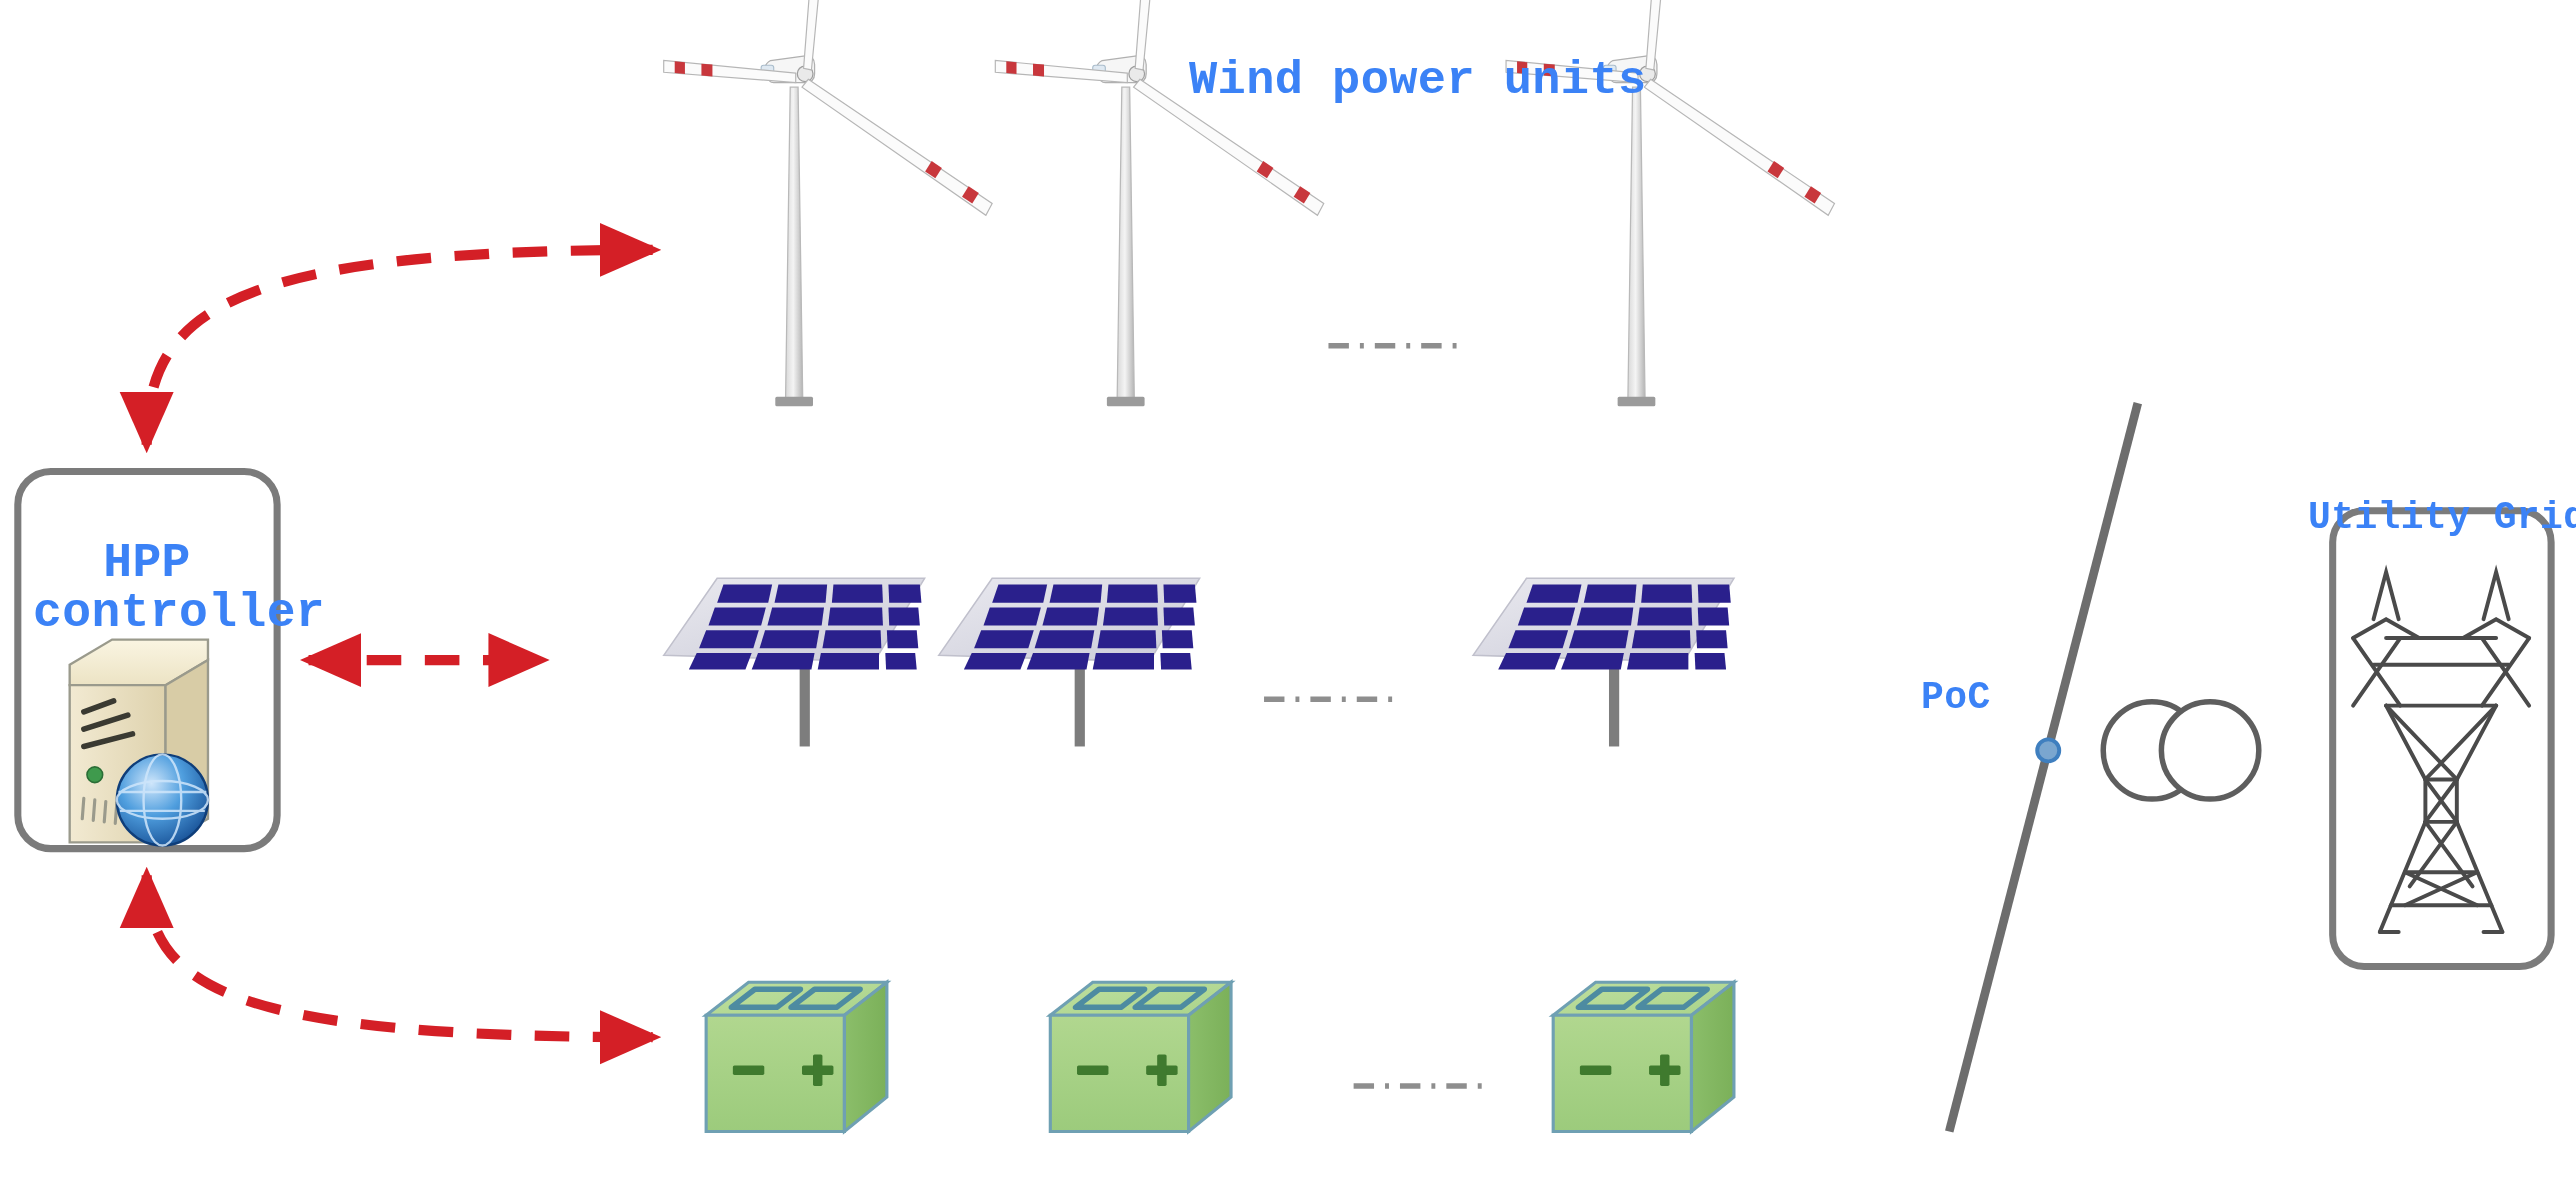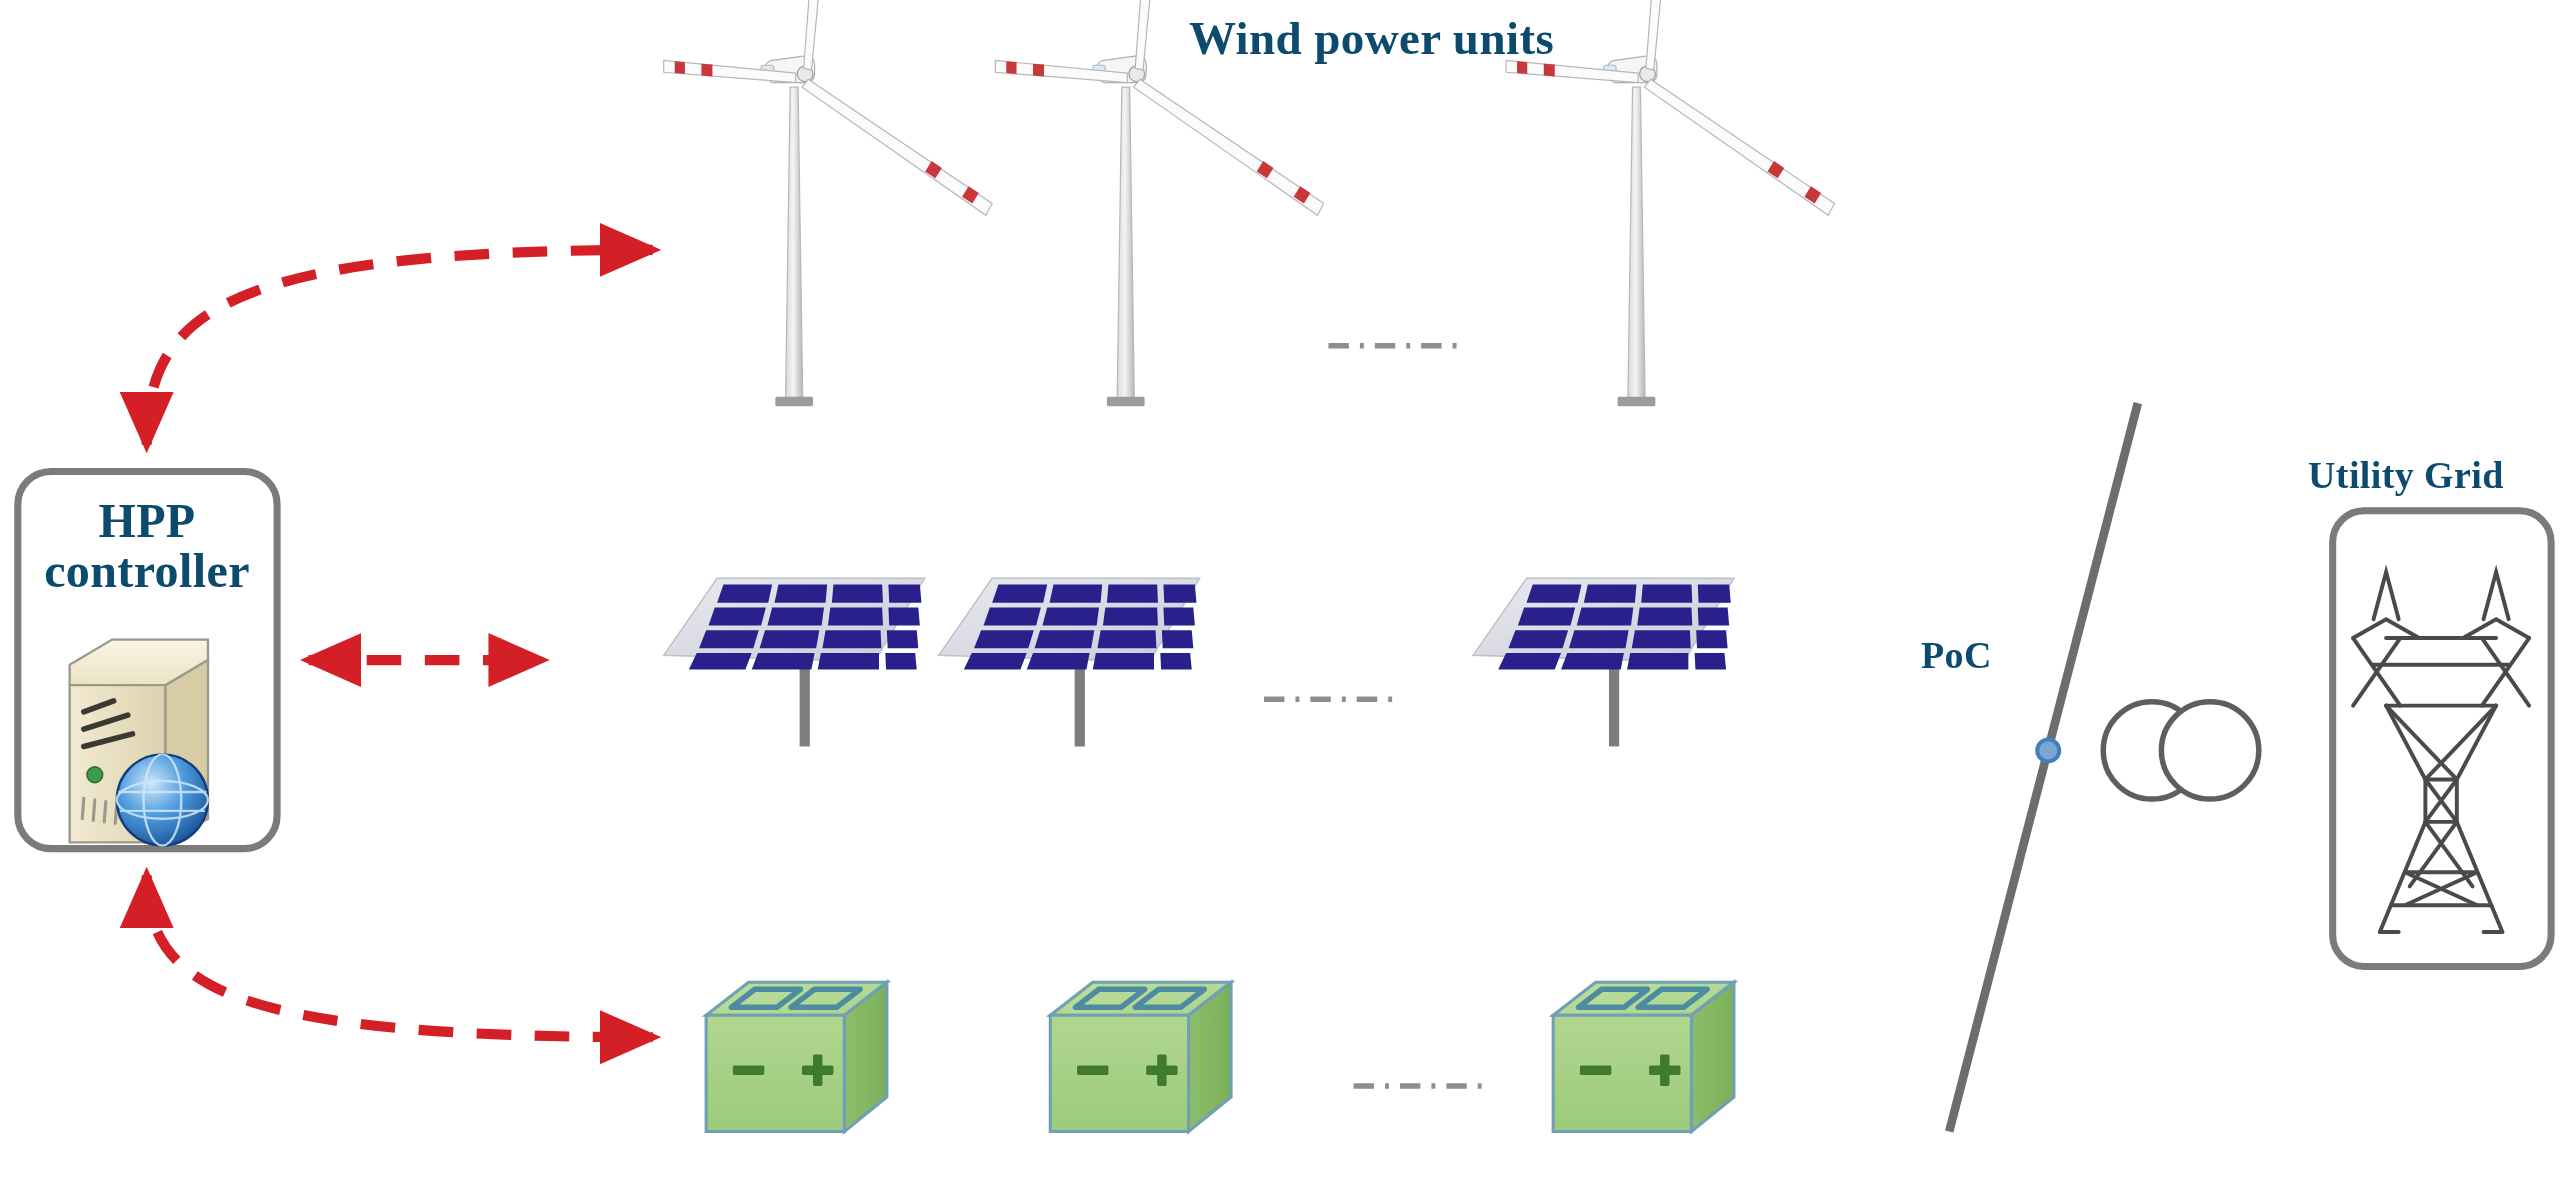--- a/index.html
+++ b/index.html
@@ -1,20 +1,20 @@
 <!DOCTYPE html>
 <html style="font-size:12.6px"><head>
 <meta charset="utf-8">
 <style>
   html,body{margin:0;padding:0;background:#ffffff;}
   body{font-family:"Liberation Sans", sans-serif;}
   #stage{position:relative;width:2576px;height:1192px;background:#ffffff;overflow:hidden;}
   #diagram{position:absolute;left:0;top:0;width:2576px;height:1192px;}
-  .lbl{position:absolute;color:#0c4a6e;font-weight:bold;white-space:nowrap;
-       font-family:Liberation Serif, serif;letter-spacing:0.4px;}
+  .lbl{position:absolute;color:#3b82f6;font-weight:bold;white-space:nowrap;
+       font-family:Liberation Mono, monospace;letter-spacing:0.4px;margin-top:43px;}
   .lbl-section{font-size:47px;}
   .lbl-box{font-size:48px;text-align:center;line-height:1.12;}
   .lbl-small{font-size:38px;text-align:right;}
 </style>
 </head>
 <body>
 
 <div id="stage">
 
   <svg id="diagram" viewBox="0 0 3277 1517">

